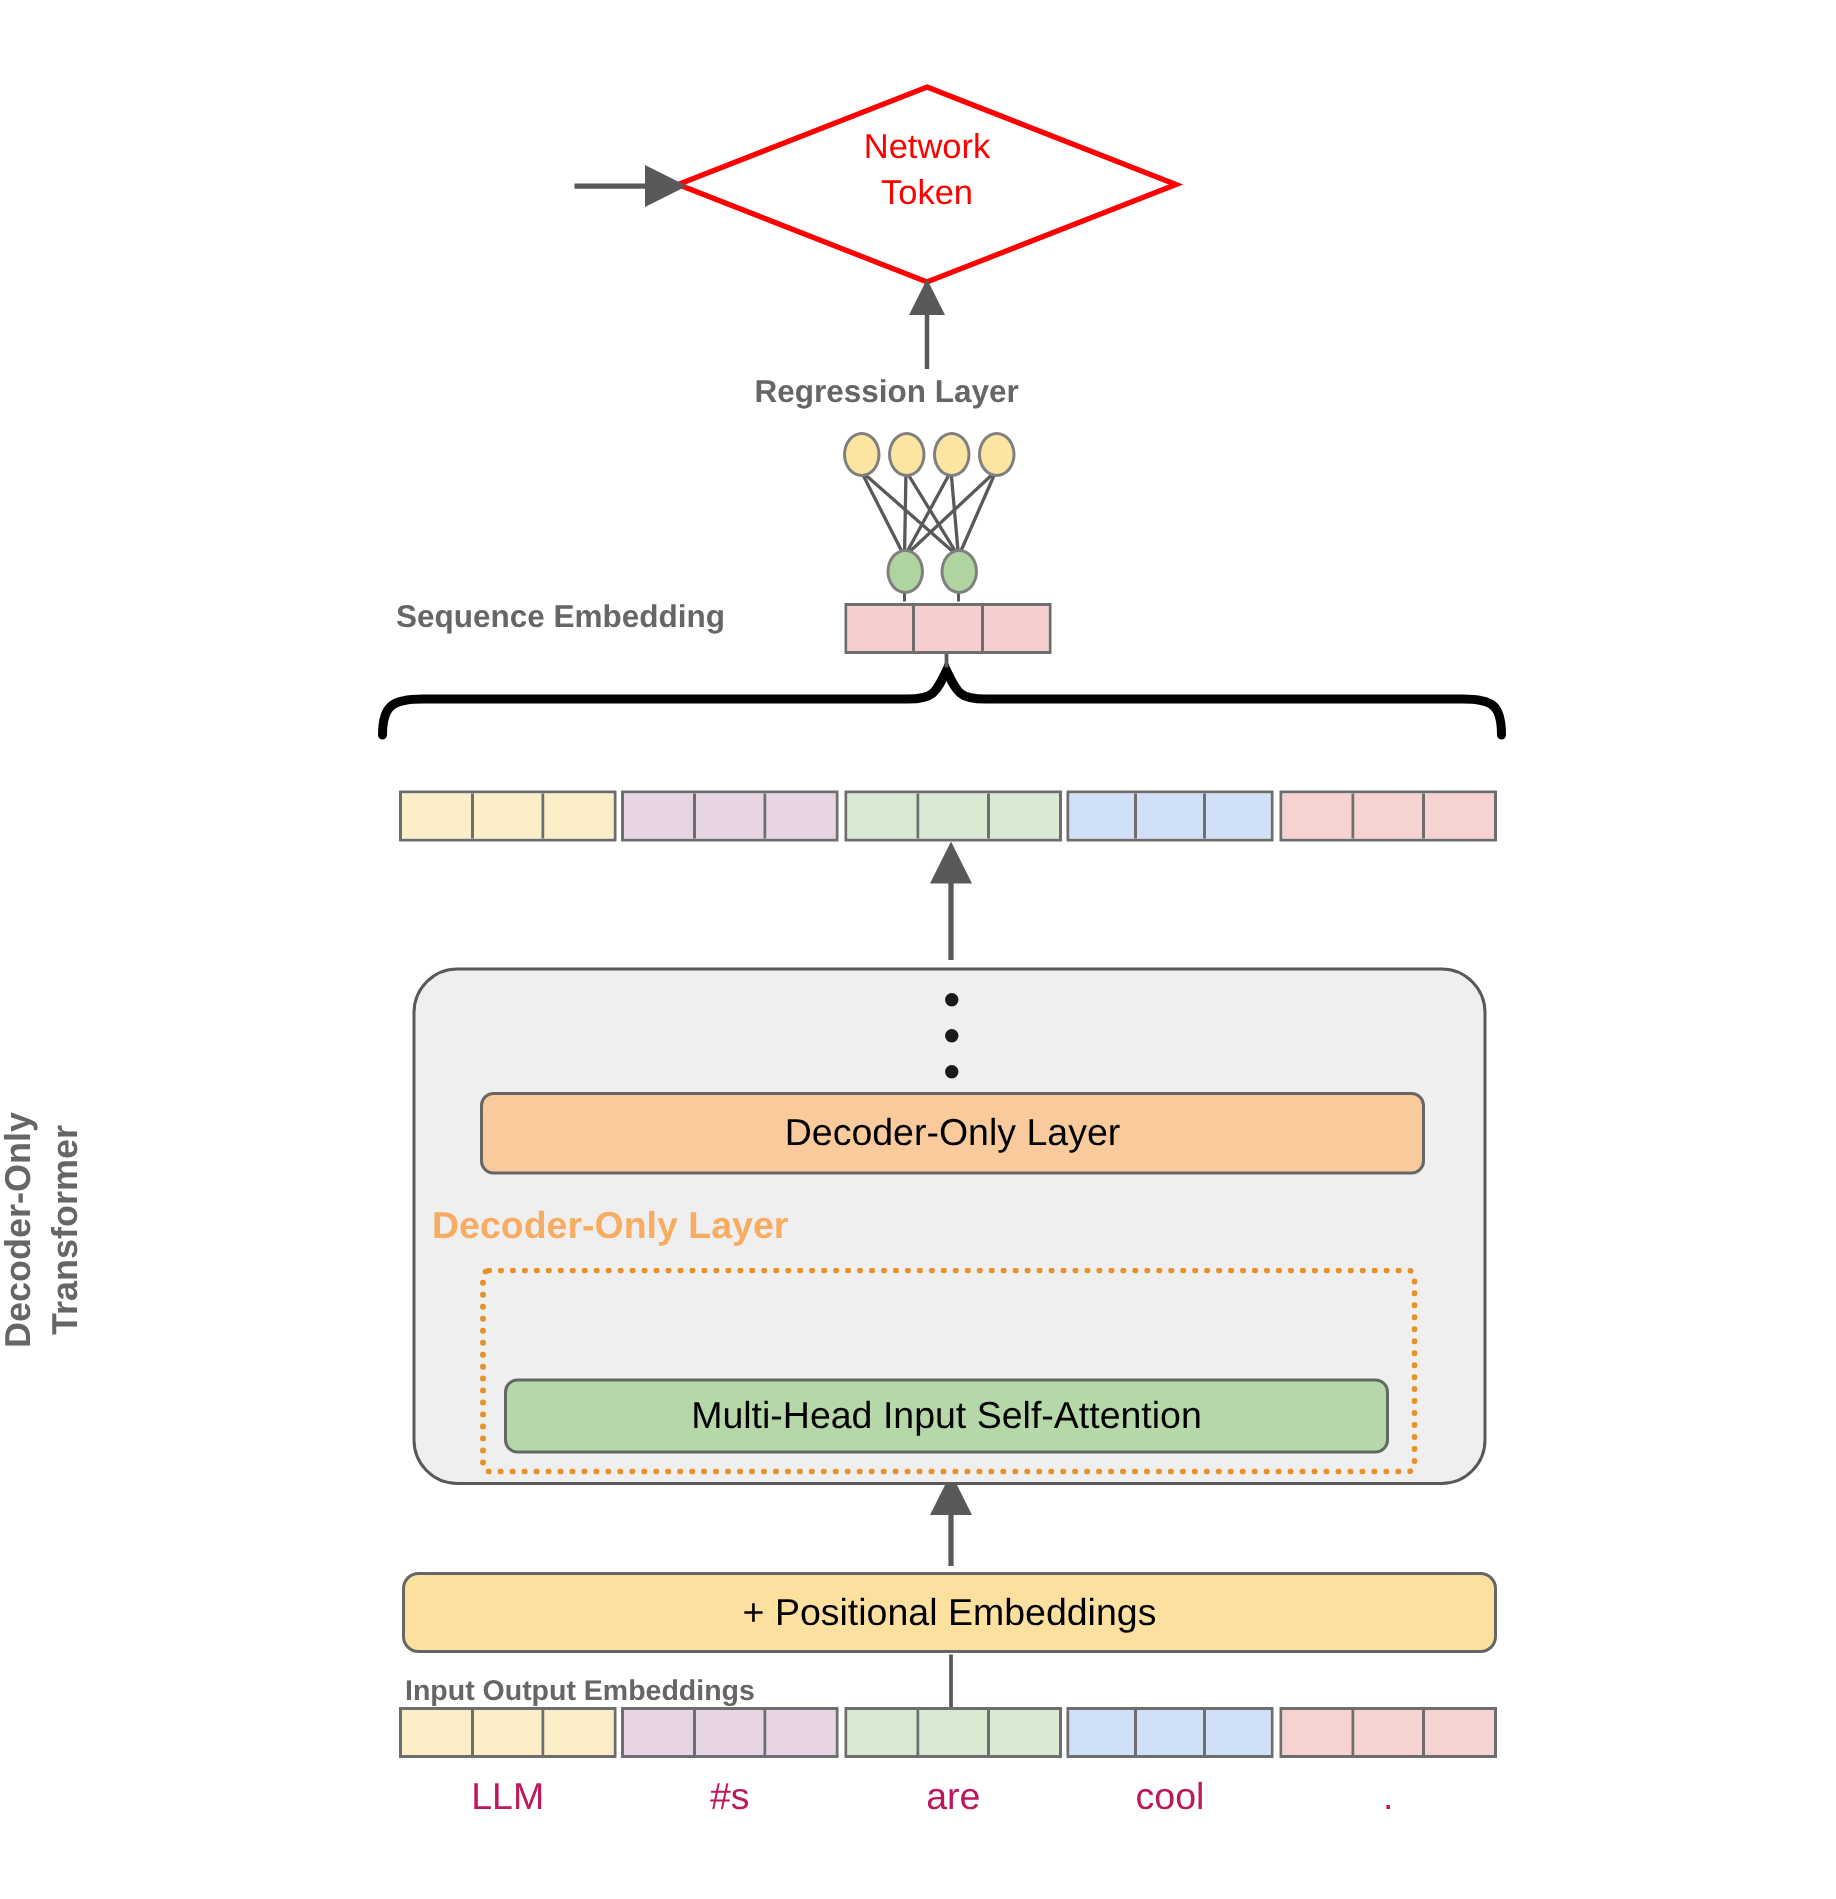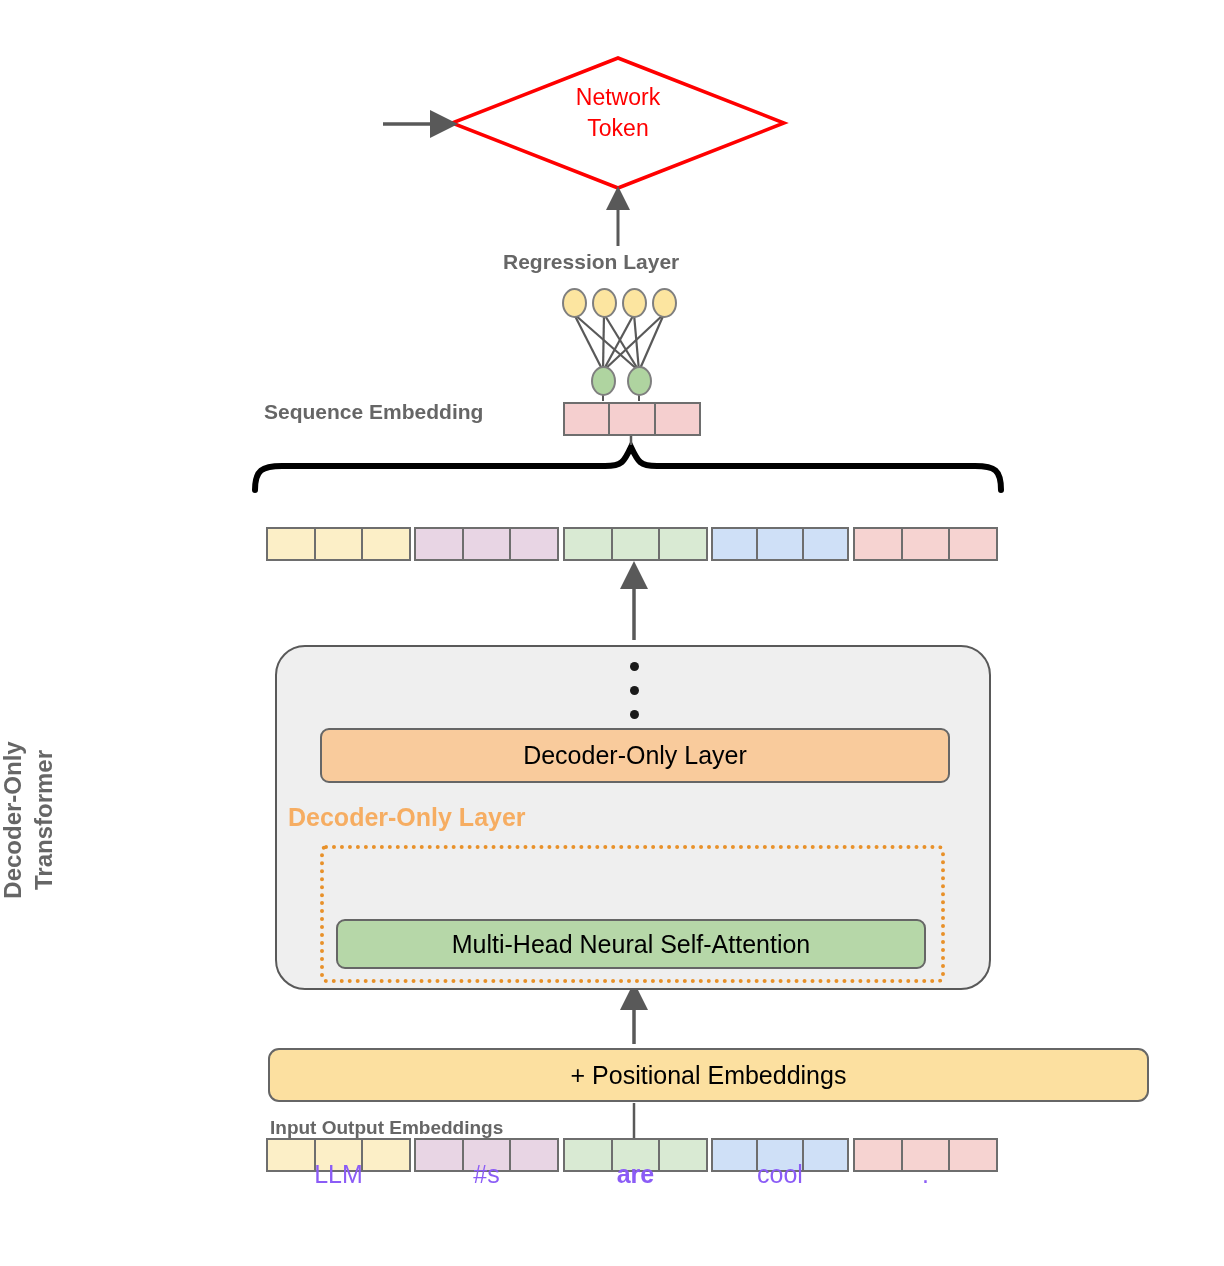--- a/index.html
+++ b/index.html
@@ -136,21 +136,21 @@
     width: 590px; height: 50px;
     background: #B4CBF0;
   }
   #mhmsa-box {
     left: 336px; top: 919px;
     width: 590px; height: 50px;
     background: #B6D7A8;
   }
   #pos-emb-box {
     left: 268px; top: 1048px;
-    width: 881px; height: 54px;
+    width: 730px; height: 54px;
     background: #FCE0A0;
     border: 2.5px solid #666666;
     border-radius: 11px;
     box-sizing: border-box;
     display: flex;
     align-items: center;
     justify-content: center;
     font-size: 25px;
     color: #000000;
   }
@@ -167,23 +167,23 @@
     left: 288px; top: 803px;
     color: #F6AD62;
     font-weight: bold;
     font-size: 25px;
     white-space: nowrap;
   }
 
   
   .token-word {
     position: absolute;
-    top: 1160px;
+    top: 1184px;
     text-align: center;
-    color: #8b5cf6;
+    color: #be185d;
     font-size: 25px;
   }
 
   svg.overlay {
     position: absolute;
     left: 0; top: 0;
     width: 1224px; height: 1266px;
     pointer-events: none;
   }
 </style>
@@ -296,21 +296,21 @@
 
   <div class="abs layer-box" id="decoder-layer-box">
     <span>Decoder-Only Layer</span>
   </div>
 
   <div class="abs" id="dotted-label">Decoder-Only Layer</div>
   <div class="abs" id="dotted-group"></div>
 
 
   <div class="abs layer-box" id="mhmsa-box">
-    <span>Multi-Head Neural Self-Attention</span>
+    <span>Multi-Head Input Self-Attention</span>
   </div>
 
   <div class="abs" id="pos-emb-box">
     <span>+ Positional Embeddings</span>
   </div>
 
   <div class="abs gray-label" id="in-tok-label">Input Output Embeddings</div>
 
   <div class="abs emb-block" style="left:266px; top:1138px; width:145px;">
     <div class="cell c-yellow"></div>
@@ -333,17 +333,17 @@
     <div class="cell c-blue"></div>
   </div>
   <div class="abs emb-block" style="left:853px; top:1138px; width:145px;">
     <div class="cell c-pink"></div>
     <div class="cell c-pink"></div>
     <div class="cell c-pink"></div>
   </div>
 
   <div class="token-word" style="left:266px; width:145px;">LLM</div>
   <div class="token-word" style="left:414px; width:145px;">#s</div>
-  <div class="token-word" style="left:563px; width:145px;font-weight:bold;">are</div>
+  <div class="token-word" style="left:563px; width:145px;">are</div>
   <div class="token-word" style="left:711px; width:138px;">cool</div>
   <div class="token-word" style="left:853px; width:145px;">.</div>
 
 </div>
 
 </body></html>

